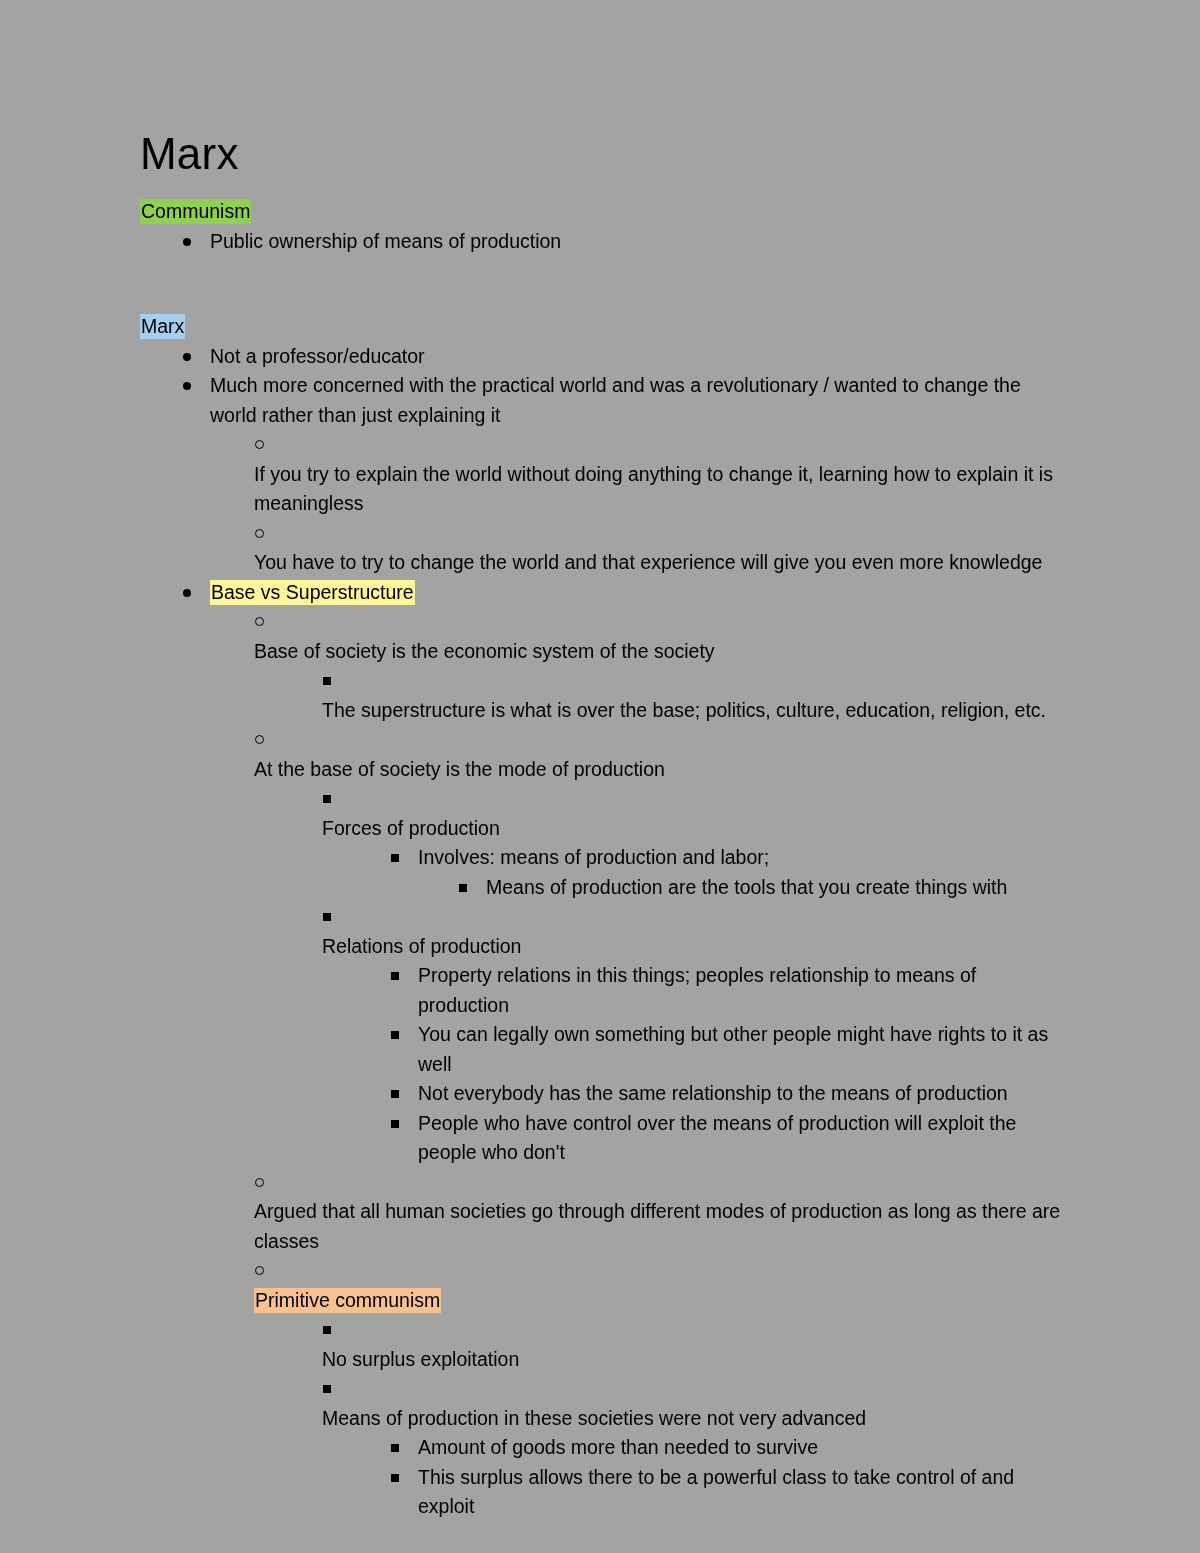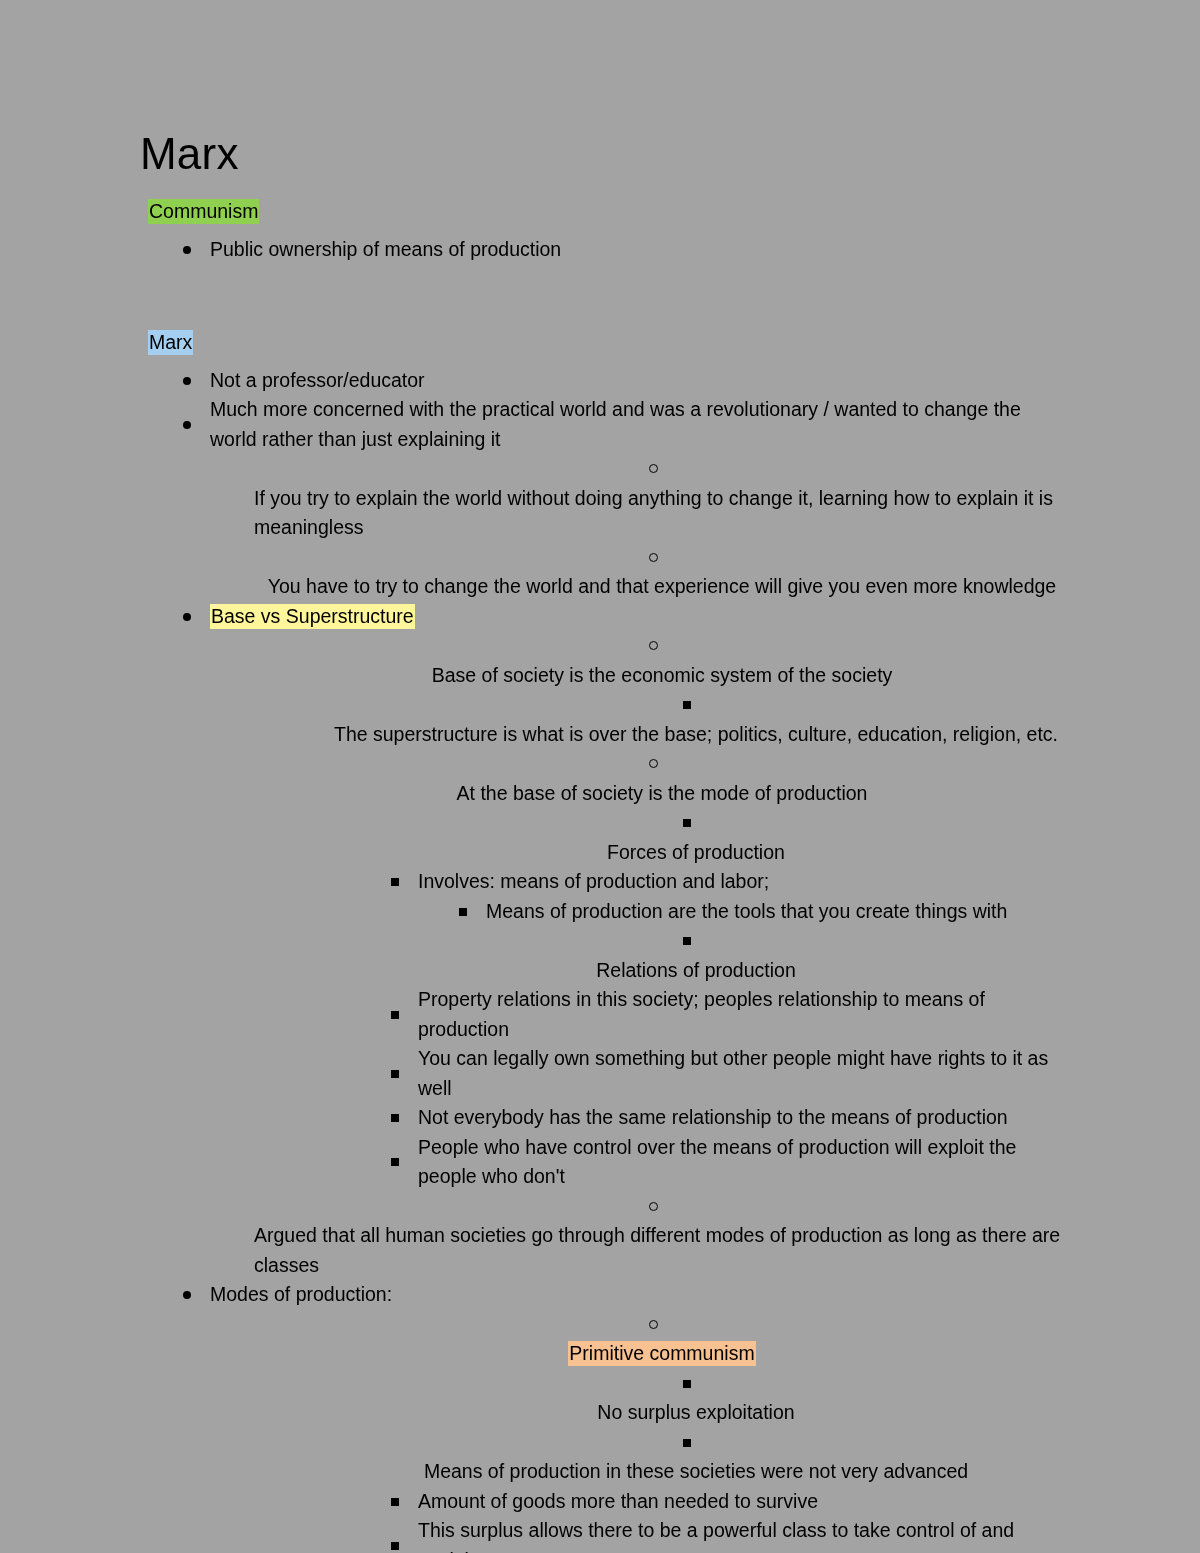--- a/index.html
+++ b/index.html
@@ -31,37 +31,37 @@
     font-size: 44px;
     font-weight: 400;
     line-height: 1.16;
     letter-spacing: 0.2px;
     margin: 0 0 18px 0;
     color: #000;
   }
   .para {
     font-size: 19.5px;
     line-height: 29.5px;
-    margin: 8px;
+    margin: 0;
     padding: 0;
   }
   .hl {
     padding: 1px 1px 2px 1px;
     box-decoration-break: clone;
     -webkit-box-decoration-break: clone;
   }
   .hl-green  { background: #90D050; }
   .hl-blue   { background: #A5CFF0; }
   .hl-yellow { background: #FFF59B; }
   .hl-orange { background: #F8C191; }
 
   
   .row {
     display: flex;
-    align-items: center;
+    align-items: flex-start;
     font-size: 19.5px;
     line-height: 29.5px;
   }
   .bullet {
     flex: 0 0 auto;
     width: 28px;
     text-align: left;
     font-size: 19.5px;
     line-height: 29.5px;
     user-select: none;
@@ -178,21 +178,21 @@
       <span class="txt">Means of production are the tools that you create things with</span>
     </div>
 
     <div class="row lvl3">
       <span class="bullet"><span class="sq"></span></span>
       <span class="txt">Relations of production</span>
     </div>
 
     <div class="row lvl4">
       <span class="bullet"><span class="sq"></span></span>
-      <span class="txt">Property relations in this society; peoples relationship to means of production</span>
+      <span class="txt">Property relations in this things; peoples relationship to means of production</span>
     </div>
 
     <div class="row lvl4">
       <span class="bullet"><span class="sq"></span></span>
       <span class="txt">You can legally own something but other people might have rights to it as well</span>
     </div>
 
     <div class="row lvl4">
       <span class="bullet"><span class="sq"></span></span>
       <span class="txt">Not everybody has the same relationship to the means of production</span>
@@ -201,24 +201,20 @@
     <div class="row lvl4">
       <span class="bullet"><span class="sq"></span></span>
       <span class="txt">People who have control over the means of production will exploit the people who don't</span>
     </div>
 
     <div class="row lvl2">
       <span class="bullet"><span class="circ"></span></span>
       <span class="txt">Argued that all human societies go through different modes of production as long as there are classes</span>
     </div>
 
-    <div class="row lvl1">
-      <span class="bullet"><span class="disc"></span></span>
-      <span class="txt">Modes of production:</span>
-    </div>
 
     <div class="row lvl2">
       <span class="bullet"><span class="circ"></span></span>
       <span class="txt"><span class="hl hl-orange">Primitive communism</span></span>
     </div>
 
 
     <div class="row lvl3">
       <span class="bullet"><span class="sq"></span></span>
       <span class="txt">No surplus exploitation</span>

